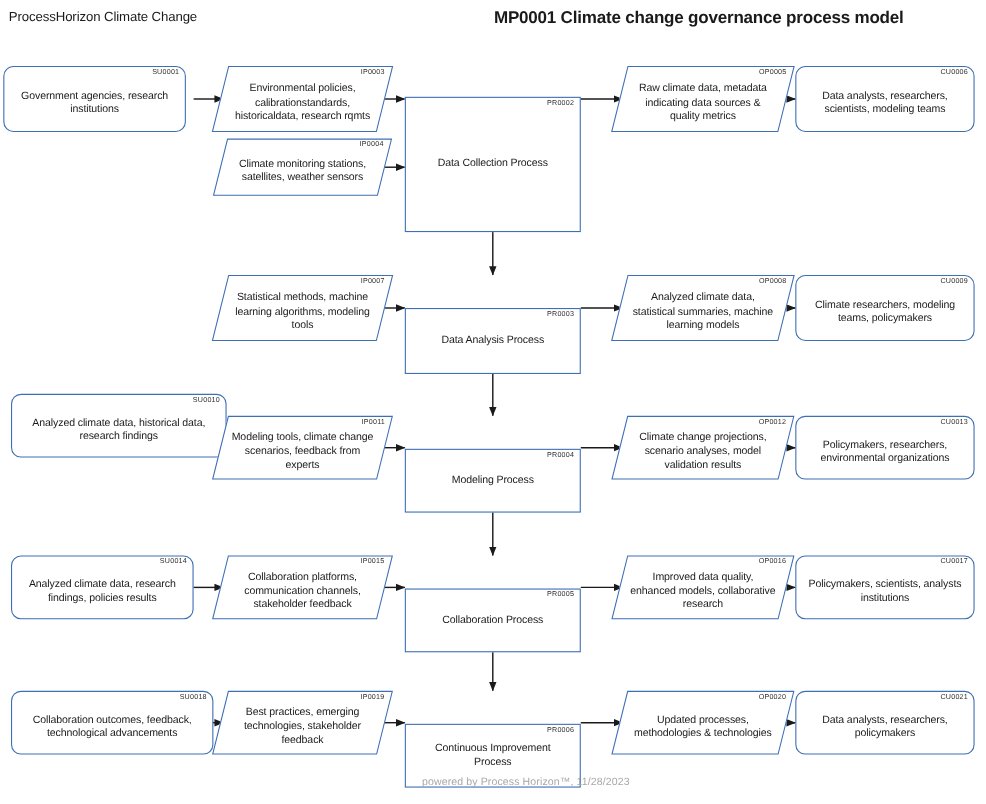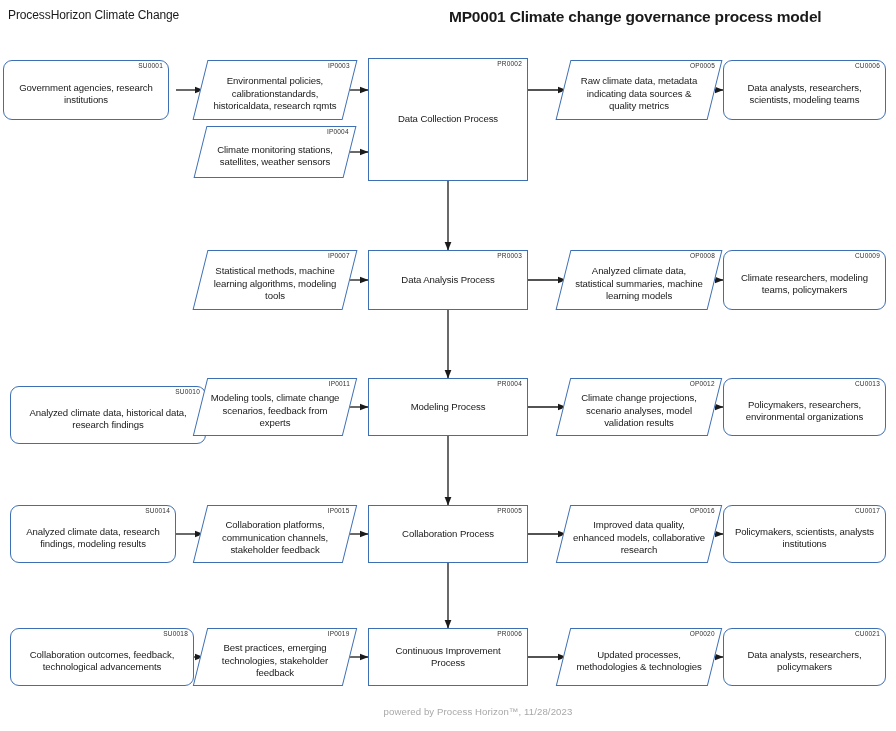--- a/index.html
+++ b/index.html
@@ -100,20 +100,21 @@
     transform: skewX(-14deg);
   }
   .shape-para > .body,
   .shape-para > .code {
     transform: skewX(14deg);
   }
 
   
   .shape-rect {
     border: 1.6px solid #3d6fb4;
+    margin-top: 30px;
   }
   .shape-rect .body {
     align-items: center;
     padding-top: 4px;
   }
 
   
   #footer {
     position: absolute;
     left: 0;
@@ -202,21 +203,21 @@
         <span class="body">Data Analysis Process</span>
       </div>
       <div class="node shape-para" style="left: 563px; top: 250px; width: 152px; height: 60px;">
         <span class="code">OP0008</span>
         <span class="body">Analyzed climate data, statistical summaries, machine learning models</span>
       </div>
       <div class="node shape-round" style="left: 723px; top: 250px; width: 163px; height: 60px;">
         <span class="code">CU0009</span>
         <span class="body">Climate researchers, modeling teams, policymakers</span>
       </div>
-      <div class="node shape-round" style="left: 10px; top: 386px; width: 196px; height: 58px; padding-left: 11px;">
+      <div class="node shape-round" style="left: 10px; top: 358px; width: 196px; height: 58px; padding-left: 11px;">
         <span class="code">SU0010</span>
         <span class="body">Analyzed climate data, historical data, research findings</span>
       </div>
       <div class="node shape-para" style="left: 200px; top: 378px; width: 150px; height: 58px;">
         <span class="code">IP0011</span>
         <span class="body">Modeling tools, climate change scenarios, feedback from experts</span>
       </div>
       <div class="node shape-rect" style="left: 368px; top: 378px; width: 160px; height: 58px;">
         <span class="code">PR0004</span>
         <span class="body">Modeling Process</span>
@@ -224,21 +225,21 @@
       <div class="node shape-para" style="left: 563px; top: 378px; width: 152px; height: 58px;">
         <span class="code">OP0012</span>
         <span class="body">Climate change projections, scenario analyses, model validation results</span>
       </div>
       <div class="node shape-round" style="left: 723px; top: 378px; width: 163px; height: 58px; padding-left: 40px;">
         <span class="code">CU0013</span>
         <span class="body">Policymakers, researchers, environmental organizations</span>
       </div>
       <div class="node shape-round" style="left: 10px; top: 505px; width: 166px; height: 58px;">
         <span class="code">SU0014</span>
-        <span class="body">Analyzed climate data, research findings, modeling results</span>
+        <span class="body">Analyzed climate data, research findings, policies results</span>
       </div>
       <div class="node shape-para" style="left: 200px; top: 505px; width: 150px; height: 58px;">
         <span class="code">IP0015</span>
         <span class="body">Collaboration platforms, communication channels, stakeholder feedback</span>
       </div>
       <div class="node shape-rect" style="left: 368px; top: 505px; width: 160px; height: 58px;">
         <span class="code">PR0005</span>
         <span class="body">Collaboration Process</span>
       </div>
       <div class="node shape-para" style="left: 563px; top: 505px; width: 152px; height: 58px;">

